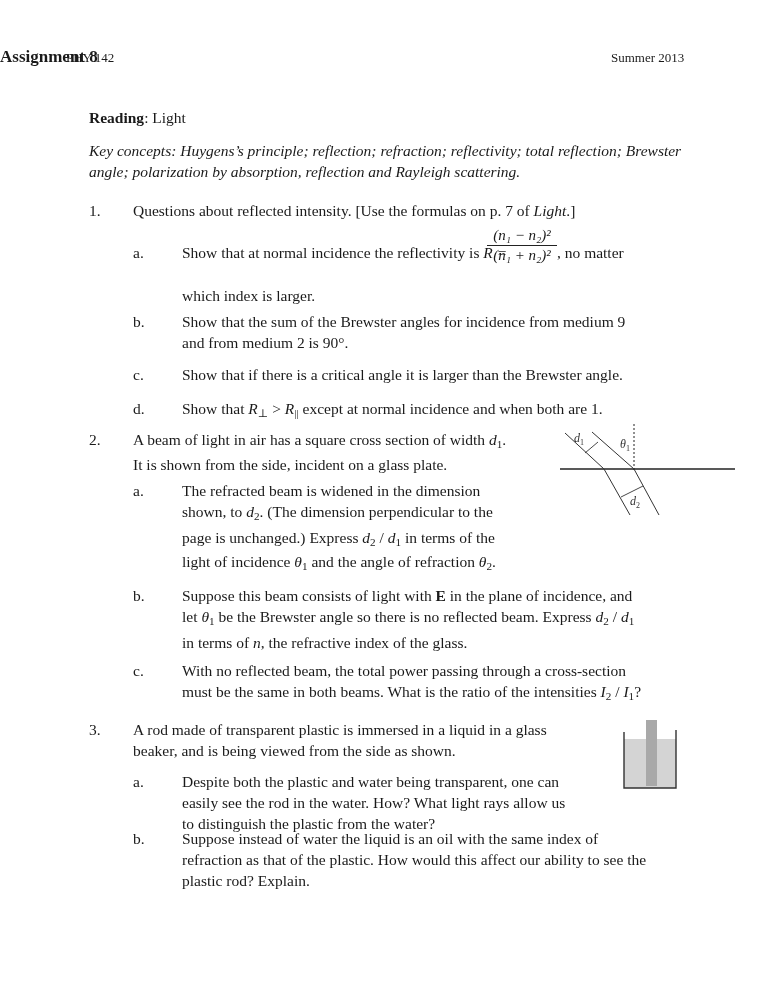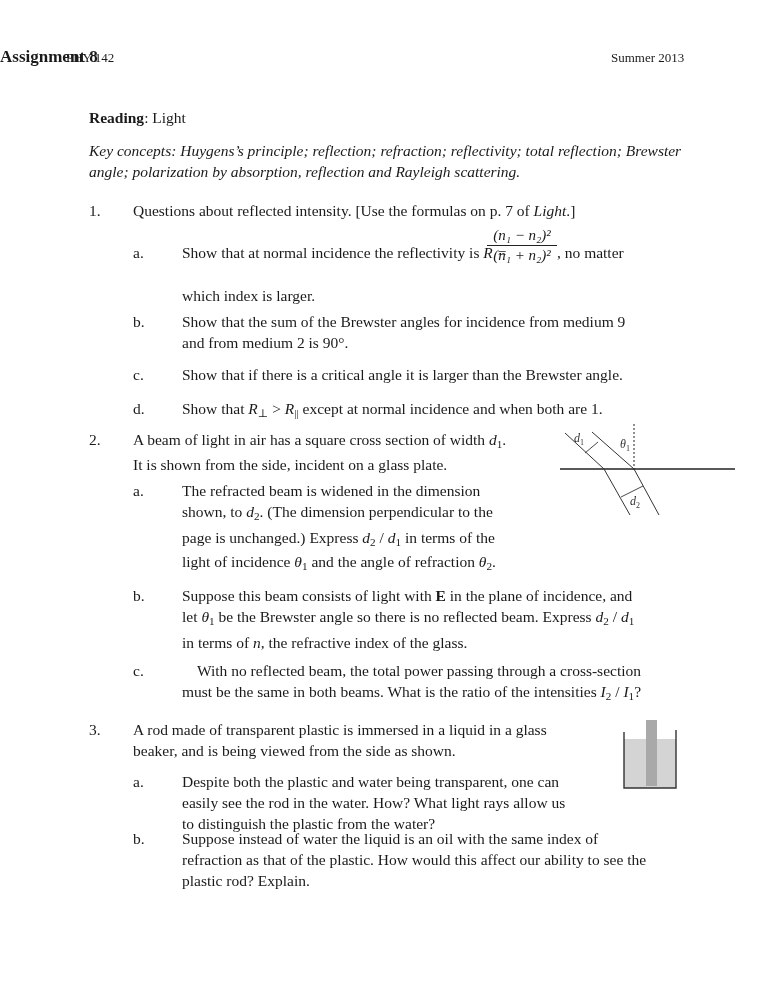--- a/index.html
+++ b/index.html
@@ -94,21 +94,21 @@
   <span>Suppose this beam consists of light with </span><b>E</b><span> in the plane of incidence, and</span>
 </div>
 <div class="abs" style="left:182px; top:608px;">
   <span>let </span><i>θ</i><span class="sub">1</span><span> be the Brewster angle so there is no reflected beam. Express </span><i>d</i><span class="sub">2</span> / <i>d</i><span class="sub">1</span>
 </div>
 <div class="abs" style="left:182px; top:634px;">
   <span>in terms of </span><i>n</i><span>, the refractive index of the glass.</span>
 </div>
 
 <div class="abs" style="left:133px; top:662px;">c.</div>
-<div class="abs" style="left:182px; top:662px;margin-left:15px;">With no reflected beam, the total power passing through a cross-section</div>
+<div class="abs" style="left:182px; top:662px;">With no reflected beam, the total power passing through a cross-section</div>
 <div class="abs" style="left:182px; top:683px;">
   <span>must be the same in both beams. What is the ratio of the intensities </span><i>I</i><span class="sub">2</span> / <i>I</i><span class="sub">1</span><span>?</span>
 </div>
 
 <div class="abs" style="left:89px; top:721px;">3.</div>
 <div class="abs" style="left:133px; top:721px;">A rod made of transparent plastic is immersed in a liquid in a glass</div>
 <div class="abs" style="left:133px; top:742px;">beaker, and is being viewed from the side as shown.</div>
 
 <svg class="abs" style="left:615px; top:715px;" width="75" height="80">
   <rect x="9" y="24" width="52" height="49" fill="#d4d4d4"></rect>

